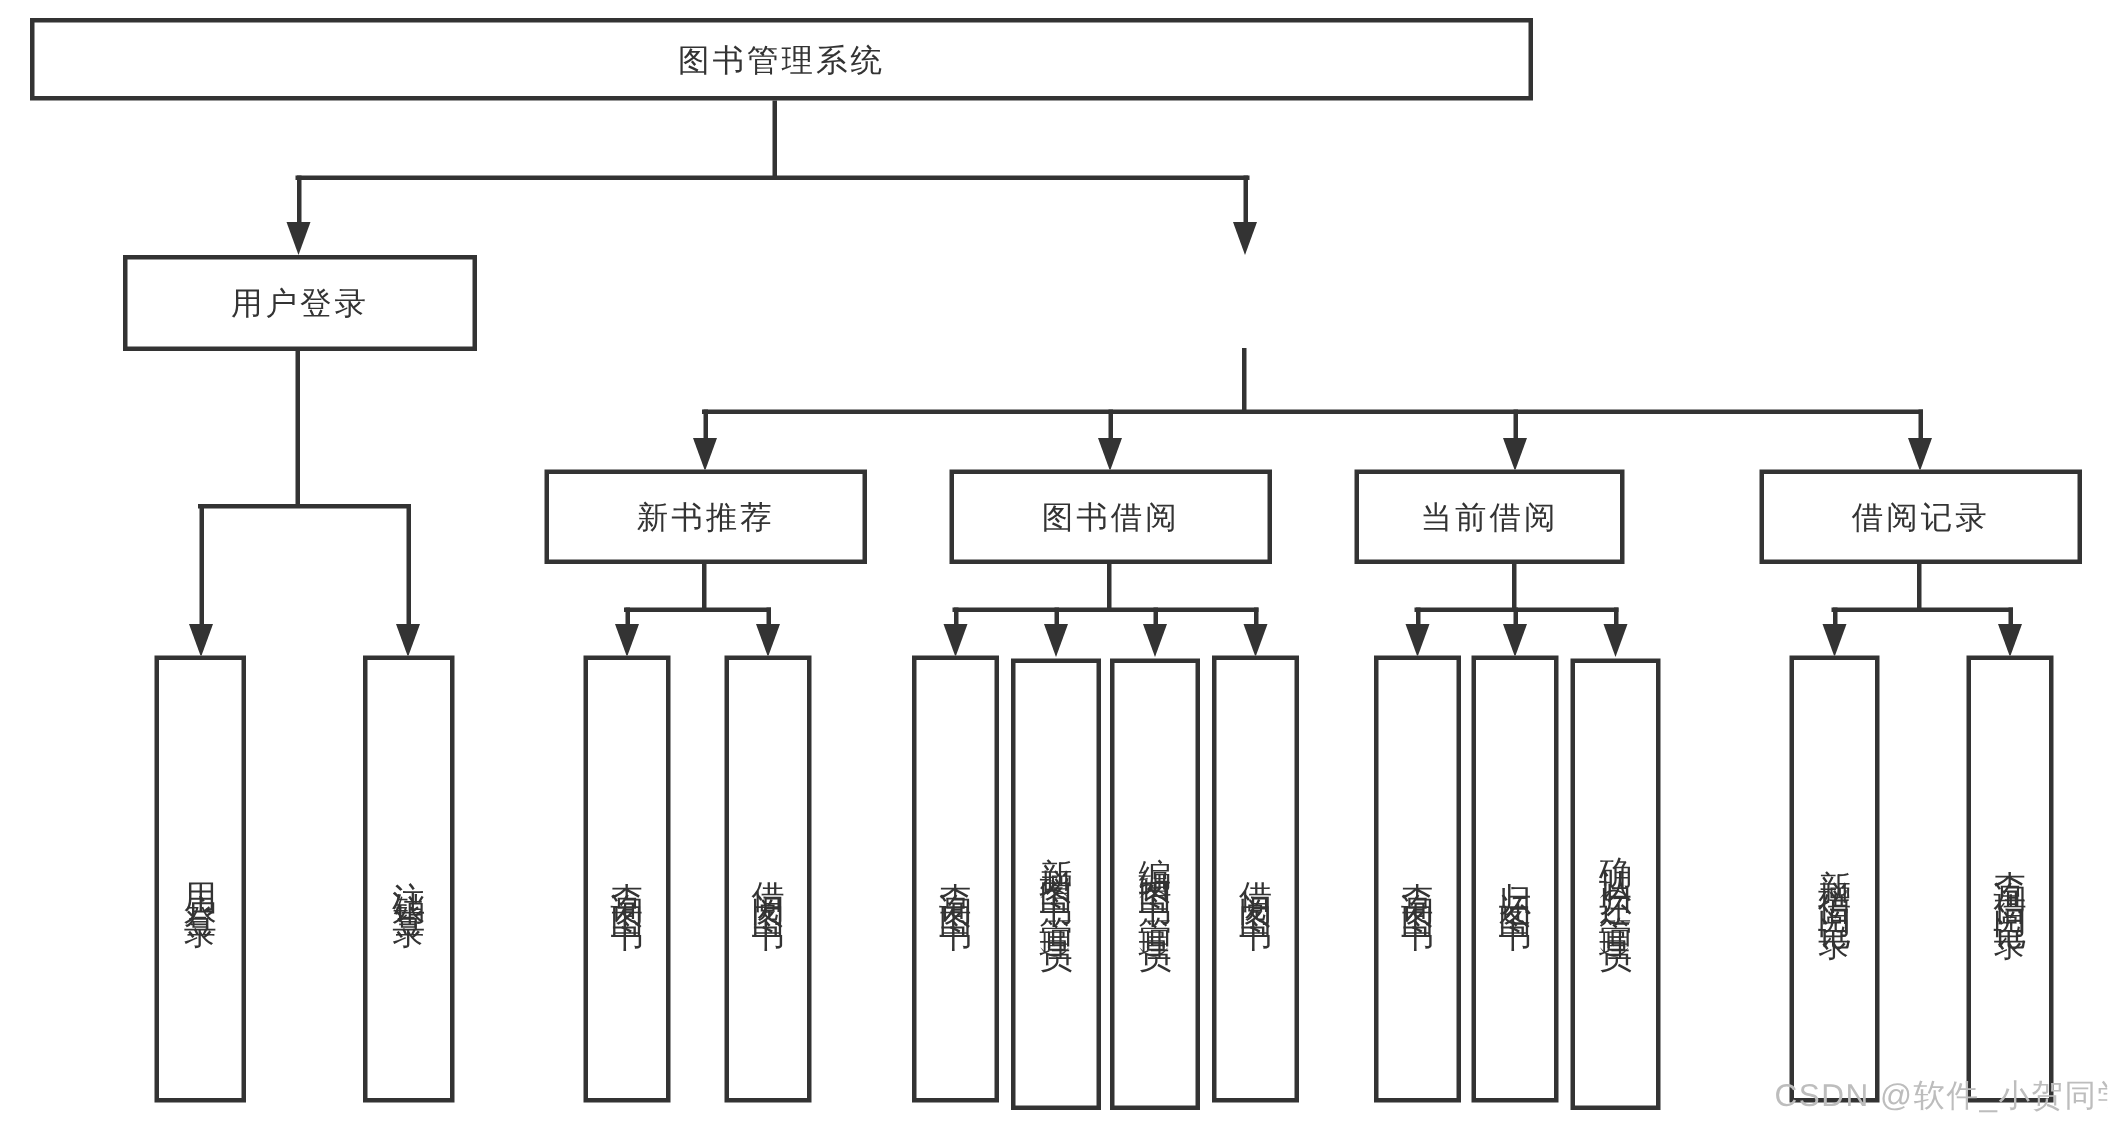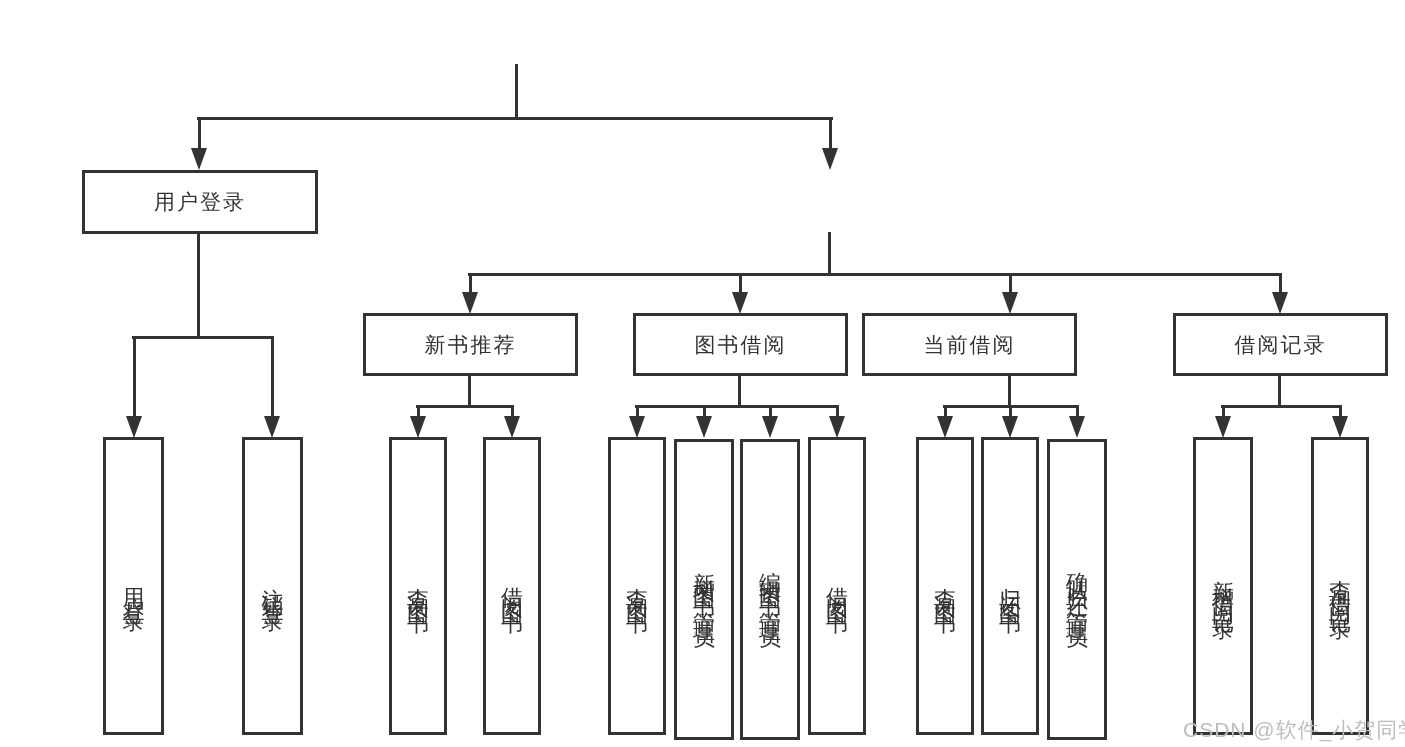--- a/index.html
+++ b/index.html
@@ -133,26 +133,27 @@
   <div class="hline" style="left:1221px;top:405px;width:121px;height:3px"></div>
   <div class="arrow" style="left:1215px;top:405px;height:33px">
       <div class="shaft"></div>
       <div class="head"></div>
     </div>
   <div class="arrow" style="left:1332px;top:405px;height:33px">
       <div class="shaft"></div>
       <div class="head"></div>
     </div>
 
+  <div class="node h" style="left:20px;top:12px;width:1002px;height:55px">图书管理系统</div>
 
   <div class="node h" style="left:82px;top:170px;width:236px;height:64px">用户登录</div>
 
   <div class="node h" style="left:363px;top:313px;width:215px;height:63px">新书推荐</div>
   <div class="node h" style="left:633px;top:313px;width:215px;height:63px">图书借阅</div>
-  <div class="node h" style="left:862px;top:313px;width:215px;height:63px">当前借阅</div>
+  <div class="node h" style="left:903px;top:313px;width:180px;height:63px">当前借阅</div>
   <div class="node h" style="left:1173px;top:313px;width:215px;height:63px">借阅记录</div>
 
   <div class="node v" style="left:103px;top:437px;width:61px;height:298px">用户登录</div>
   <div class="node v" style="left:242px;top:437px;width:61px;height:298px">注销登录</div>
 
   <div class="node v" style="left:389px;top:437px;width:58px;height:298px">查询图书</div>
   <div class="node v" style="left:483px;top:437px;width:58px;height:298px">借阅图书</div>
 
   <div class="node v" style="left:608px;top:437px;width:58px;height:298px">查询图书</div>
   <div class="node v" style="left:674px;top:439px;width:60px;height:301px">新增图书（管理员）</div>

